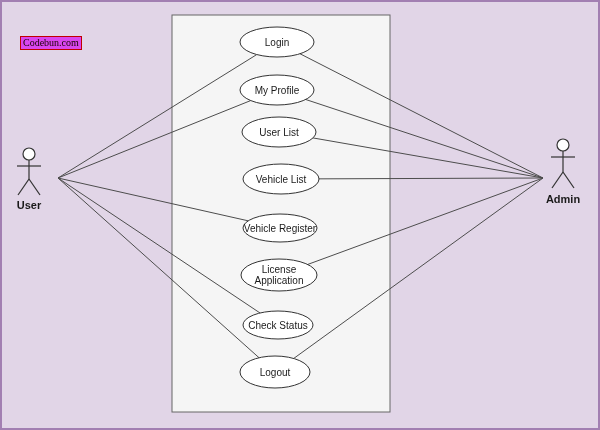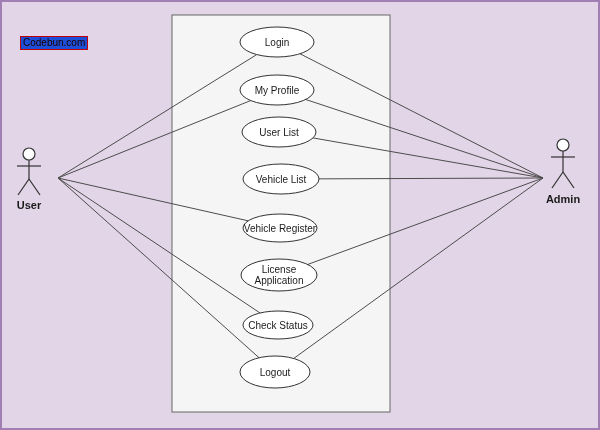--- a/index.html
+++ b/index.html
@@ -30,21 +30,21 @@
     top: 0;
   }
   svg text {
     font-family: "Liberation Sans", sans-serif;
   }
 </style>
 </head>
 <body>
 
 <div class="canvas" style="background: rgb(225, 213, 231); border-color: rgb(162, 127, 178);">
-  <div class="watermark" style="background: #1d4ed8; border: 1px solid rgb(192, 0, 0); color: rgb(26, 0, 0);">Codebun.com</div>
+  <div class="watermark" style="background: #d946ef; border: 1px solid rgb(192, 0, 0); color: rgb(26, 0, 0); font-family: Liberation Serif, serif;">Codebun.com</div>
   <svg id="diagram" width="596" height="426" viewBox="0 0 596 426">
       <rect x="170" y="13" width="218" height="397" fill="#f5f5f5" stroke="#666666" stroke-width="1"></rect>
       <line x1="56" y1="176" x2="254.77400806071324" y2="52.560433350424645" stroke="#4d4d4d" stroke-width="1"></line>
       <line x1="56" y1="176" x2="248.72131202048377" y2="98.55947279542204" stroke="#4d4d4d" stroke-width="1"></line>
       <line x1="56" y1="176" x2="246.20616327684087" y2="218.83922596325243" stroke="#4d4d4d" stroke-width="1"></line>
       <line x1="56" y1="176" x2="258.02269986138333" y2="310.98789490737886" stroke="#4d4d4d" stroke-width="1"></line>
       <line x1="56" y1="176" x2="257.06545273686874" y2="355.75436788457387" stroke="#4d4d4d" stroke-width="1"></line>
       <line x1="541" y1="176" x2="297.9884332351432" y2="51.75348466157696" stroke="#4d4d4d" stroke-width="1"></line>
       <line x1="541" y1="176" x2="303.66648634265084" y2="97.48364961711756" stroke="#4d4d4d" stroke-width="1"></line>
       <line x1="541" y1="176" x2="310.9932515968556" y2="135.9230665661188" stroke="#4d4d4d" stroke-width="1"></line>

